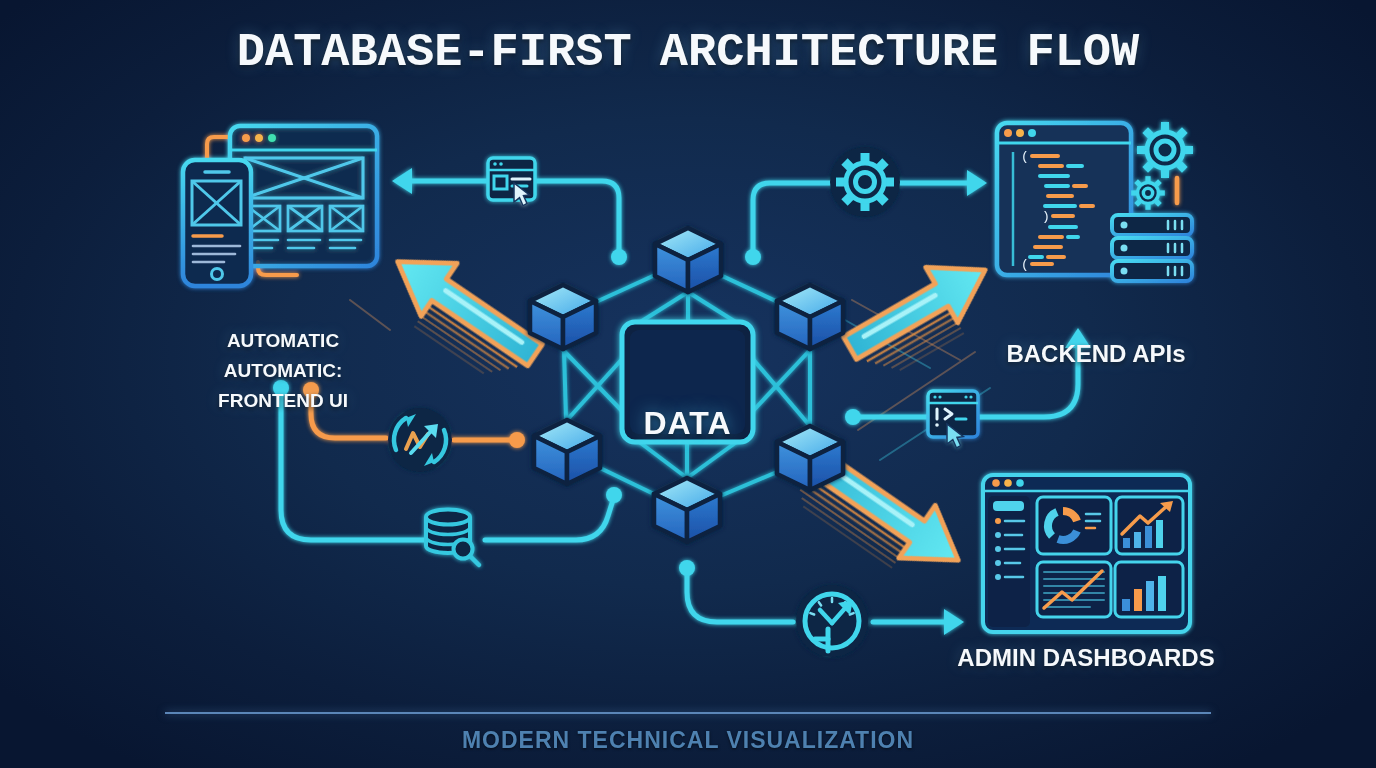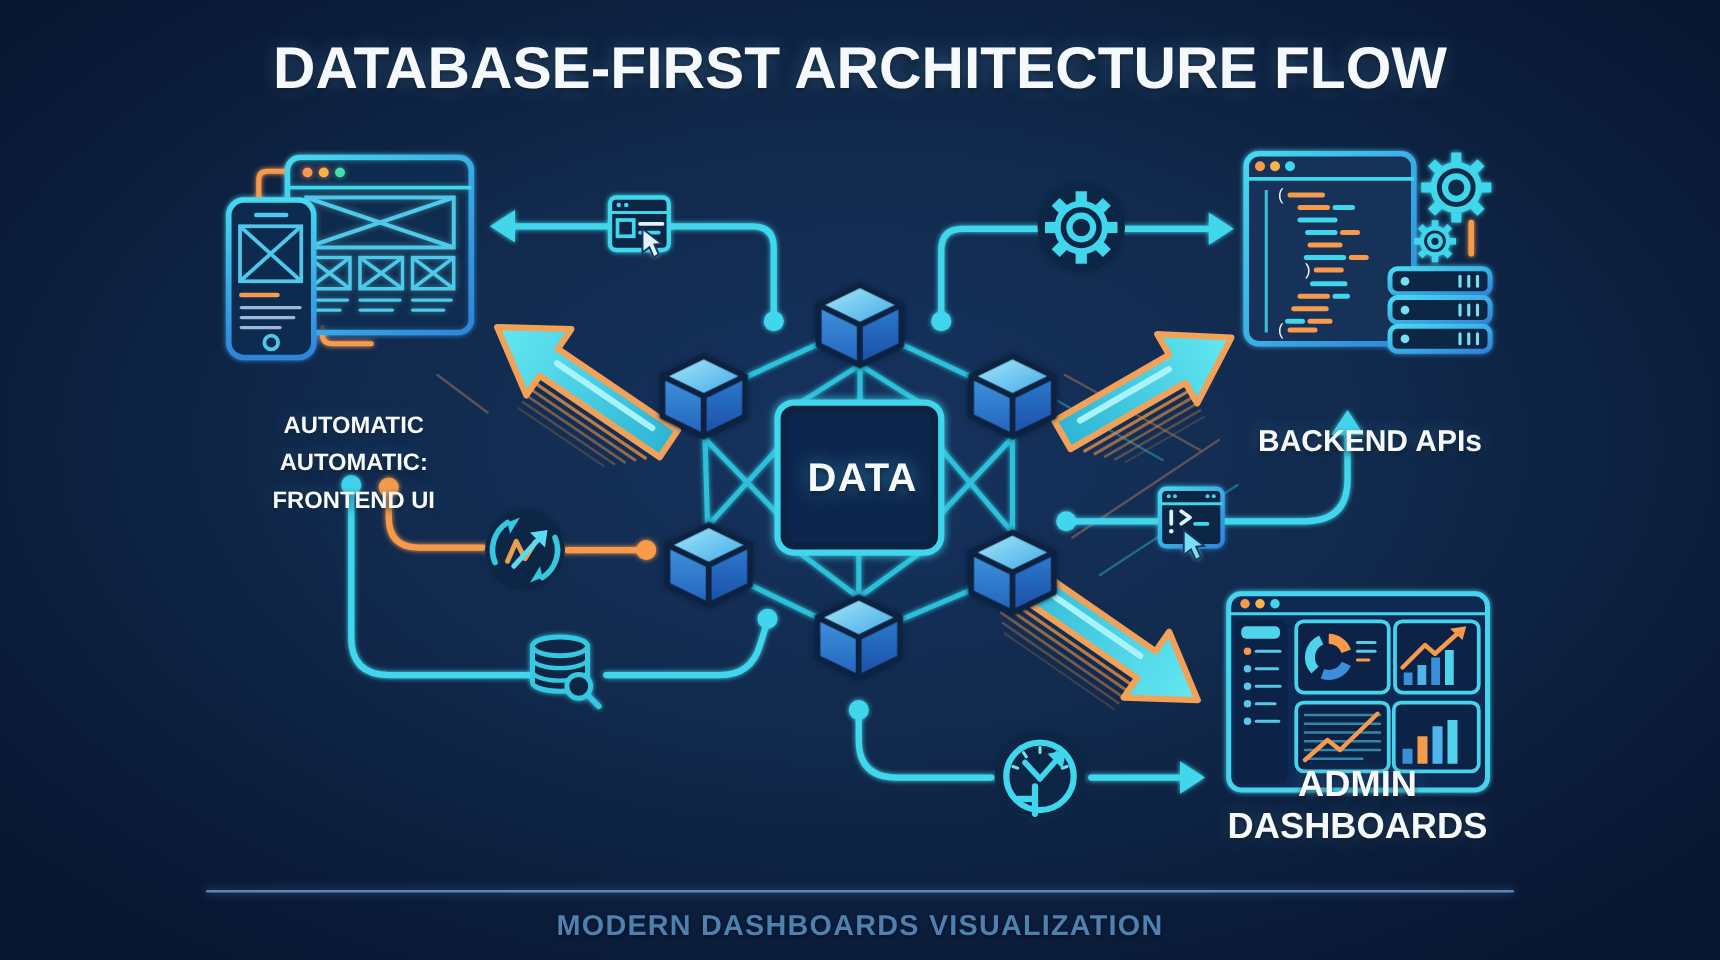--- a/index.html
+++ b/index.html
@@ -4,28 +4,28 @@
 <style>
   html,body{margin:0;padding:0;background:#061226;}
   #stage{
     position:relative;width:1376px;height:768px;overflow:hidden;
     font-family:"Liberation Sans", sans-serif;
     background:
       radial-gradient(ellipse 900px 520px at 50% 46%, #16335f 0%, #112a4d 45%, #0c1e3c 75%, #081631 100%);
   }
   .lbl{position:absolute;color:#f6f9fc;font-weight:bold;text-align:center;
        text-shadow:0 0 14px rgba(130,210,255,.28), 0 2px 5px rgba(0,0,0,.65);}
-  #title{left:0;right:0;top:26px;font-size:47px;letter-spacing:0px;}
+  #title{left:0;right:0;top:26px;font-size:47px;letter-spacing:0px;font-family:Liberation Mono, monospace;}
   #frontend-label{left:158px;top:293px;width:250px;font-size:19px;line-height:30px;margin-top:33px;}
   #backend-label{left:971px;top:297px;width:250px;font-size:24px;margin-top:43px;}
-  #admin-label{left:946px;top:612px;width:280px;font-size:29px;}
+  #admin-label{left:946px;top:644px;width:280px;font-size:24px;}
   #datamodel-label{left:622px;top:322px;width:131px;height:120px;display:flex;
-       flex-direction:column;justify-content:center;align-items:flex-start;
+       flex-direction:row;justify-content:center;align-items:flex-end;
        font-size:32px;line-height:38px;letter-spacing:1px;
-       text-shadow:0 0 16px rgba(90,220,255,.5), 0 2px 4px rgba(0,0,0,.6);margin-left:24px;}
+       text-shadow:0 0 16px rgba(90,220,255,.5), 0 2px 4px rgba(0,0,0,.6);}
   #footer-divider{position:absolute;left:165px;top:712px;width:1046px;height:2px;
        background:#5b86b8;box-shadow:0 0 8px rgba(110,170,230,.55);}
   #footer-text{left:0;right:0;top:727px;font-size:23px;letter-spacing:1px;color:#4e81b0;
        text-shadow:0 1px 3px rgba(0,0,0,.6);}
   svg{position:absolute;left:0;top:0;}
 </style>
 </head>
 <body>
 
 <div id="stage">
@@ -505,15 +505,15 @@
 
 <div id="backend-label" class="lbl">BACKEND APIs</div>
 
 <div id="admin-label" class="lbl">ADMIN DASHBOARDS</div>
 
 <div id="datamodel-label" class="lbl">
   <div>DATA</div>
 </div>
 
 <div id="footer-divider"></div>
-<div id="footer-text" class="lbl">MODERN DASHBOARDS VISUALIZATION</div>
+<div id="footer-text" class="lbl">MODERN TECHNICAL VISUALIZATION</div>
 
 </div>
 
 </body></html>

